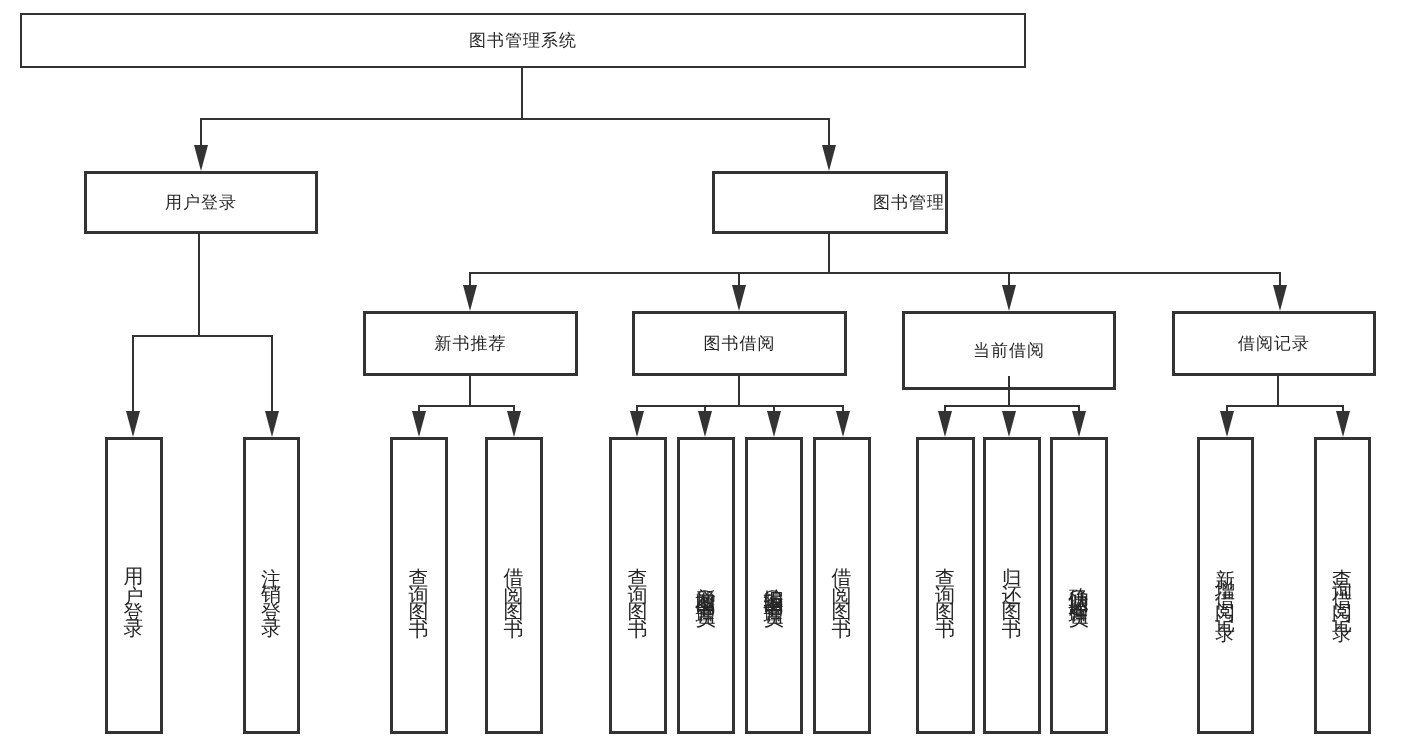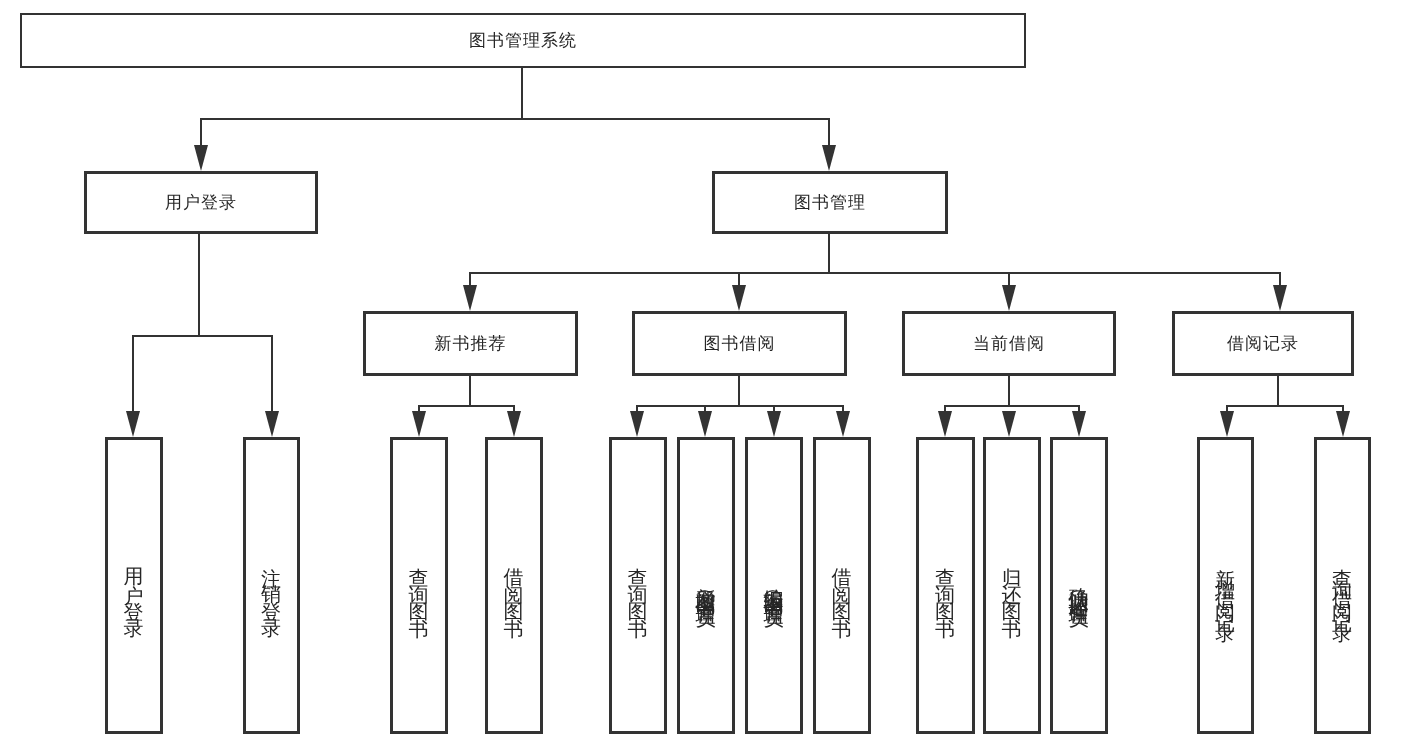--- a/index.html
+++ b/index.html
@@ -52,21 +52,21 @@
   <div class="vline" style="left:521px;top:67px;height:52px;"></div>
   <div class="hline" style="left:200px;top:118px;width:630px;"></div>
   <div class="vline" style="left:200px;top:118px;height:32px;"></div>
   <div class="vline" style="left:828px;top:118px;height:32px;"></div>
   <div class="arrow" style="left:194px;top:145px;"></div>
   <div class="arrow" style="left:822px;top:145px;"></div>
 
   <div class="hbox" style="left:84px;top:171px;width:234px;height:63px;">
     <span>用户登录</span>
   </div>
-  <div class="hbox" style="left:712px;top:171px;width:236px;height:63px;">
+  <div class="hbox" style="left:712px;top:171px;width:236px;height:63px;justify-content:flex-end;">
     <span>图书管理</span>
   </div>
 
   <div class="vline" style="left:198px;top:234px;height:103px;"></div>
   <div class="hline" style="left:132px;top:335px;width:141px;"></div>
   <div class="vline" style="left:132px;top:335px;height:80px;"></div>
   <div class="vline" style="left:271px;top:335px;height:80px;"></div>
   <div class="arrow" style="left:126px;top:411px;"></div>
   <div class="arrow" style="left:265px;top:411px;"></div>
 
@@ -80,24 +80,24 @@
   <div class="arrow" style="left:732px;top:285px;"></div>
   <div class="arrow" style="left:1002px;top:285px;"></div>
   <div class="arrow" style="left:1273px;top:285px;"></div>
 
   <div class="hbox" style="left:632px;top:311px;width:215px;height:65px;">
     <span>图书借阅</span>
   </div>
   <div class="hbox" style="left:363px;top:311px;width:215px;height:65px;">
     <span>新书推荐</span>
   </div>
-  <div class="hbox" style="left:902px;top:311px;width:214px;height:65px;">
+  <div class="hbox" style="left:902px;top:311px;width:214px;height:79px;">
     <span>当前借阅</span>
   </div>
-  <div class="hbox" style="left:1172px;top:311px;width:182px;height:65px;justify-content:center;">
+  <div class="hbox" style="left:1172px;top:311px;width:204px;height:65px;justify-content:center;">
     <span>借阅记录</span>
   </div>
 
   <div class="vline" style="left:469px;top:376px;height:31px;"></div>
   <div class="hline" style="left:418px;top:405px;width:97px;"></div>
   <div class="vline" style="left:418px;top:405px;height:10px;"></div>
   <div class="vline" style="left:513px;top:405px;height:10px;"></div>
   <div class="arrow" style="left:412px;top:411px;"></div>
   <div class="arrow" style="left:507px;top:411px;"></div>
 

